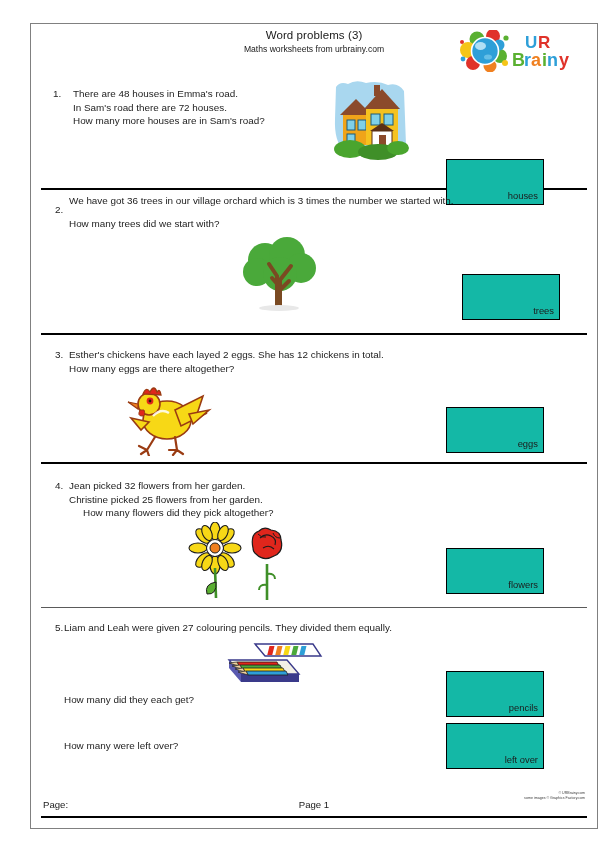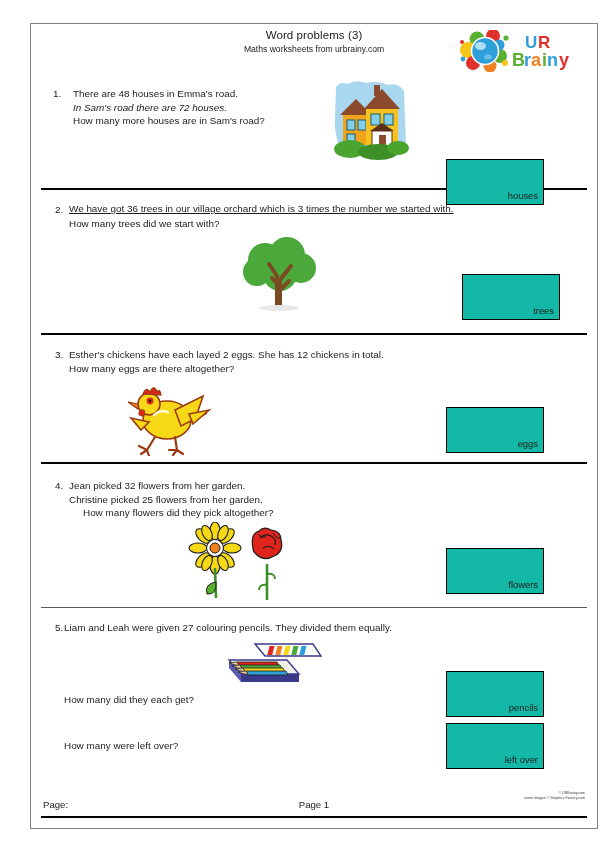--- a/index.html
+++ b/index.html
@@ -191,21 +191,21 @@
         <text x="83" y="36" font-family="'Liberation Sans', sans-serif" font-size="18" font-weight="bold" fill="#5ab031" stroke="#ffffff" stroke-width="1.6" paint-order="stroke">i</text>
         <text x="88" y="36" font-family="'Liberation Sans', sans-serif" font-size="18" font-weight="bold" fill="#2e9fd8" stroke="#ffffff" stroke-width="1.6" paint-order="stroke">n</text>
         <text x="100" y="36" font-family="'Liberation Sans', sans-serif" font-size="18" font-weight="bold" fill="#e0322a" stroke="#ffffff" stroke-width="1.6" paint-order="stroke">y</text>
       </svg>
     </div>
   </div>
 
   <div class="q" style="height:117px;">
     <div class="qnum" style="left:22px; top:16px;">1.</div>
     <div class="qtext" style="left:42px; top:16px;">There are 48 houses in Emma's road.</div>
-    <div class="qtext" style="left:42px; top:29.6px;font-style:italic;">In Sam's road there are 72 houses.</div>
+    <div class="qtext" style="left:42px; top:29.6px;">In Sam's road there are 72 houses.</div>
     <div class="qtext" style="left:42px; top:43.2px;">How many more houses are in Sam's road?</div>
 
     <div class="art" style="left:295px; top:8px;">
       <svg width="90" height="88" viewBox="0 0 90 88" xmlns="http://www.w3.org/2000/svg">
         <path d="M10 8 Q14 2 22 5 Q30 0 40 4 Q52 1 62 6 Q72 3 78 12 L80 66 Q70 76 52 74 Q34 80 18 72 Q8 62 9 40 Z" fill="#a9d7ef"></path>
 
         <polygon points="14,36 30,20 46,36" fill="#8b4a2b"></polygon>
         <rect x="17" y="36" width="26" height="30" fill="#f0a419"></rect>
         <rect x="21" y="41" width="8" height="10" fill="#7fd0e8" stroke="#1c5a7a" stroke-width="1"></rect>
         <rect x="32" y="41" width="8" height="10" fill="#7fd0e8" stroke="#1c5a7a" stroke-width="1"></rect>
@@ -230,21 +230,21 @@
 
     <div class="ansbox" style="left:415px; top:88px; width:98px; height:46px;">
       <div class="ansunit">houses</div>
     </div>
   </div>
 
   <div class="rule"></div>
 
   <div class="q" style="height:143px;">
     <div class="qnum" style="left:24px; top:13px;">2.</div>
-    <div class="qtext" style="left:38px; top:12px;text-decoration:underline;">We have got 36 trees in our village orchard which is 3 times the number we started with.</div>
+    <div class="qtext" style="left:38px; top:4px;">We have got 36 trees in our village orchard which is 3 times the number we started with.</div>
     <div class="qtext" style="left:38px; top:26.6px;">How many trees did we start with?</div>
 
     <div class="art" style="left:208px; top:46px;">
       <svg width="82" height="76" viewBox="0 0 82 76" xmlns="http://www.w3.org/2000/svg">
         <g fill="#4aa93a">
           <circle cx="26" cy="24" r="17"></circle>
           <circle cx="48" cy="19" r="18"></circle>
           <circle cx="62" cy="32" r="15"></circle>
           <circle cx="18" cy="36" r="14"></circle>
           <circle cx="41" cy="38" r="17"></circle>

